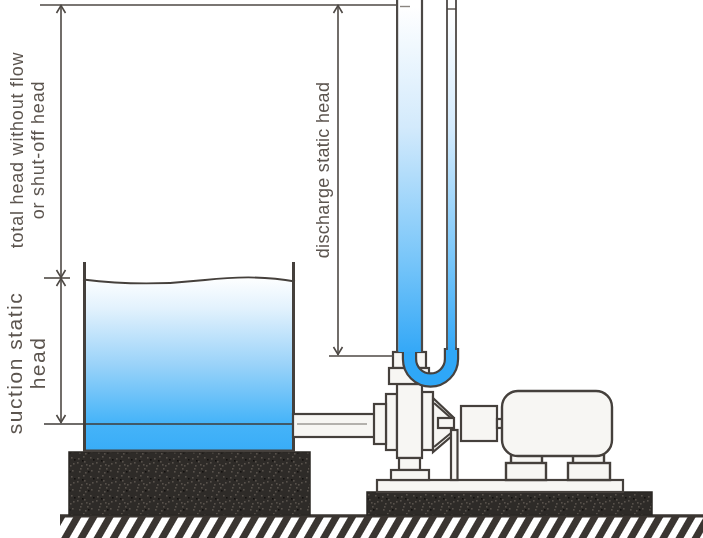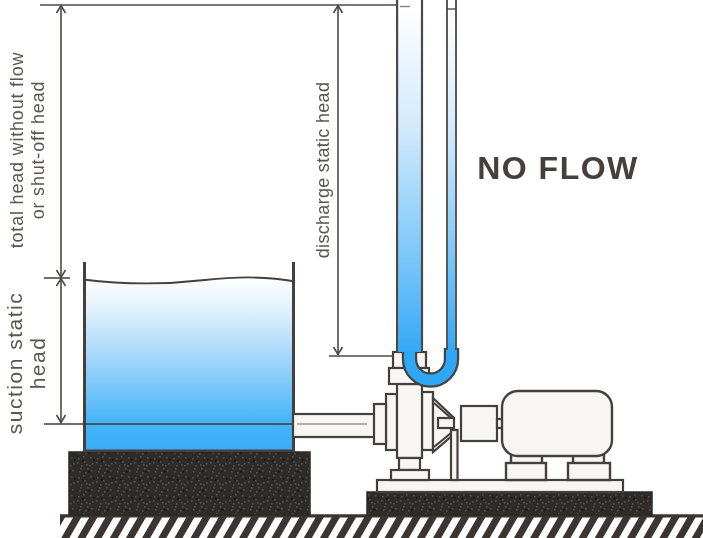--- a/index.html
+++ b/index.html
@@ -167,15 +167,14 @@
 
   <div class="lbl lbl-suction">
     <span>suction static</span>
     <span>head</span>
   </div>
 
   <div class="lbl lbl-discharge">
     <span>discharge static head</span>
   </div>
 
-  <div class="lbl-noflow">NO FLOW</div>
 
 </div>
 
 </body></html>

